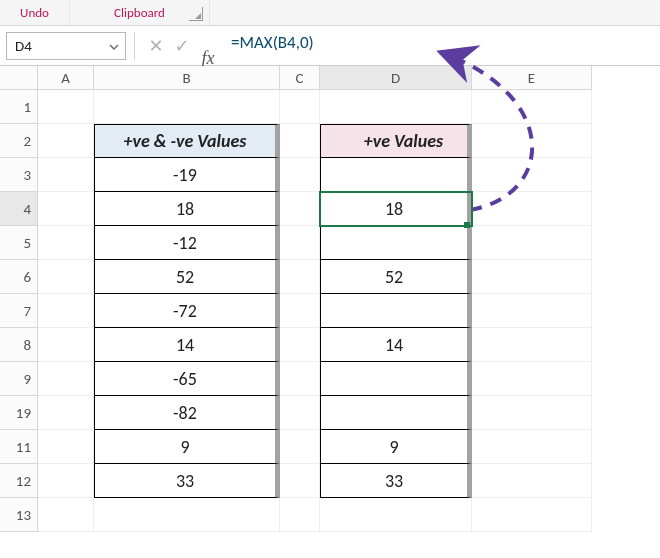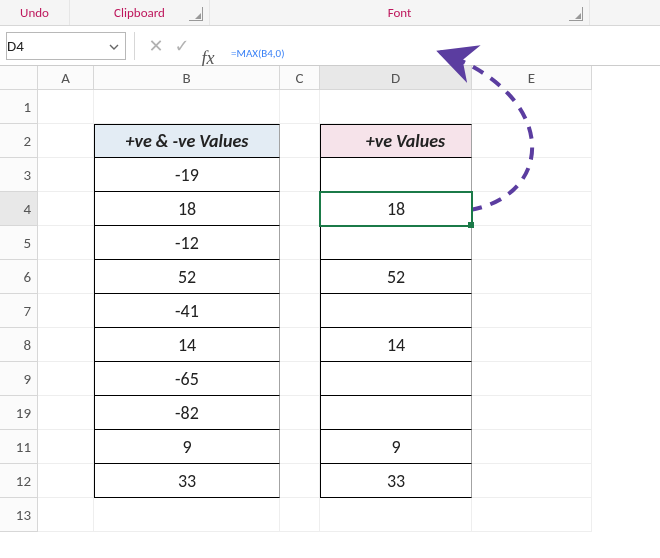--- a/index.html
+++ b/index.html
@@ -60,21 +60,21 @@
     border-bottom: 1px solid #ccc;
     background: #fff;
     padding-left: 6px;
   }
   .namebox {
     width: 120px;
     height: 28px;
     border: 1px solid #b8b8b8;
     display: flex;
     align-items: center;
-    padding: 0 0;
+    padding: 0 8px;
     font-size: 15px;
     position: relative;
     background: #fff;
   }
   .namebox .chev {
     position: absolute;
     right: 6px;
     top: 9px;
     width: 10px;
     height: 10px;
@@ -94,24 +94,24 @@
     justify-content: center;
     color: #b2b2b2;
     font-size: 18px;
     margin: 0 2px;
   }
   .fx-btn.fx { font-style: italic; color: #555; font-family: 'Times New Roman', serif; font-size: 18px; margin-top: 25px; }
   .formula {
     flex: 1;
     height: 28px;
     display: flex;
-    align-items: flex-end;
+    align-items: flex-start;
     padding-left: 10px;
-    font-size: 11px;
-    color: #3b82f6;
+    font-size: 17px;
+    color: #0c4a6e;
   }
   
   .sheet {
     position: relative;
     display: grid;
     grid-template-columns: 38px 56px 186px 40px 152px 120px;
     grid-auto-rows: 24px;
   }
   .sheet.body { grid-auto-rows: 34px; }
   .colhdr, .rowhdr, .corner {
@@ -132,21 +132,21 @@
     display: flex;
     align-items: center;
     justify-content: center;
     font-size: 18px;
     position: relative;
     background: #fff;
   }
   .tb-t { border-top: 1px solid #000; }
   .tb-b { border-bottom: 1px solid #000; }
   .tb-l { border-left: 1px solid #000; }
-  .tb-r { border-right: 1px solid #a3a3a3; }
+  .tb-r { border-right: 5px solid #a3a3a3; }
   .hdr1 { background: #e3ecf4; font-weight: bold; font-style: italic; }
   .hdr2 { background: #f6e3ea; font-weight: bold; font-style: italic; padding-left: 19px; }
   
   .active {
     outline: 2px solid #1b7a48;
     outline-offset: -1px;
     z-index: 2;
   }
   .active::after {
     content: "";
@@ -166,24 +166,20 @@
 </style>
 </head>
 <body>
 
 <div class="ribbon">
   <div class="grp undo">
     <span>Undo</span>
   </div>
   <div class="grp clip">
     <span>Clipboard</span>
-    <span class="launcher"></span>
-  </div>
-  <div class="grp font">
-    <span>Font</span>
     <span class="launcher"></span>
   </div>
 </div>
 
 <div class="fbar">
   <div class="namebox">
     <span>D4</span>
     <span class="chev">
       <svg width="10" height="10" viewBox="0 0 10 10">
           <path d="M1 3 L5 7 L9 3" stroke="#666" fill="none" stroke-width="1.4"></path>
@@ -253,21 +249,21 @@
 
   <div class="rowhdr">6</div>
   <div class="cell"></div>
   <div class="cell tb-l tb-r tb-b">52</div>
   <div class="cell"></div>
   <div class="cell tb-l tb-r tb-b">52</div>
   <div class="cell"></div>
 
   <div class="rowhdr">7</div>
   <div class="cell"></div>
-  <div class="cell tb-l tb-r tb-b">-41</div>
+  <div class="cell tb-l tb-r tb-b">-72</div>
   <div class="cell"></div>
   <div class="cell tb-l tb-r tb-b"></div>
   <div class="cell"></div>
 
   <div class="rowhdr">8</div>
   <div class="cell"></div>
   <div class="cell tb-l tb-r tb-b">14</div>
   <div class="cell"></div>
   <div class="cell tb-l tb-r tb-b">14</div>
   <div class="cell"></div>

